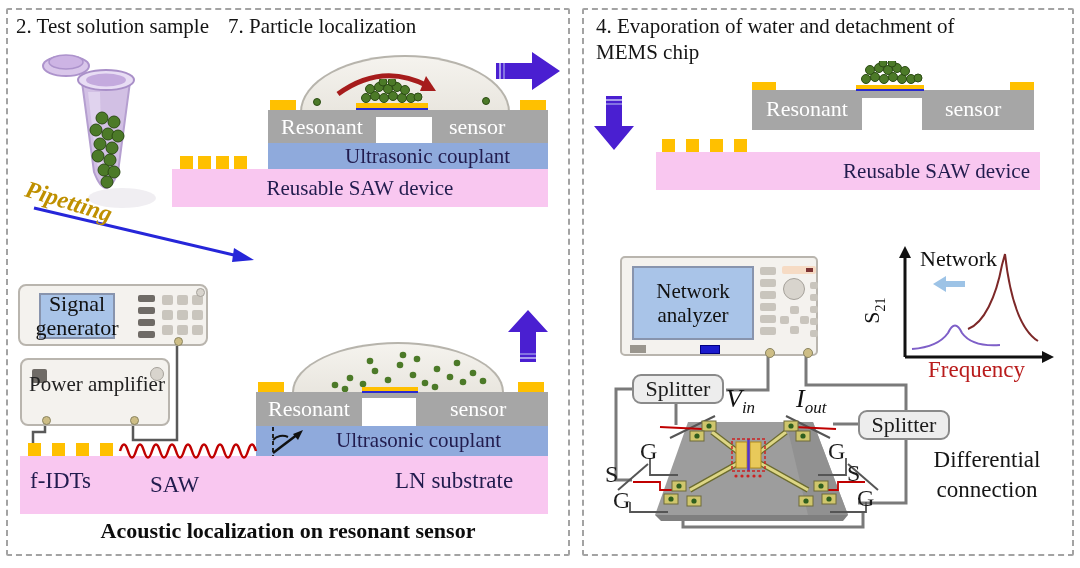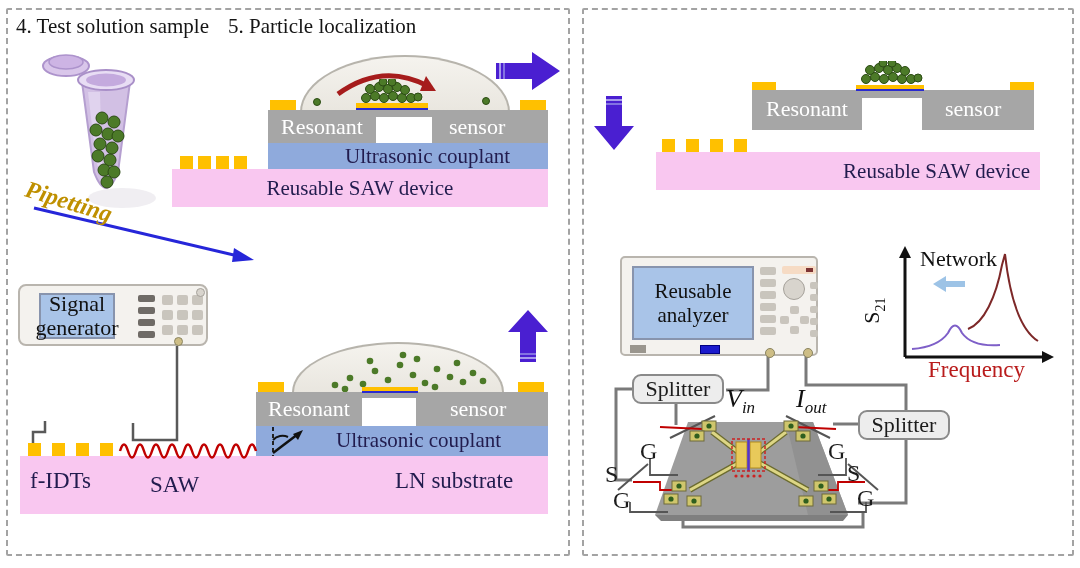--- a/index.html
+++ b/index.html
@@ -32,22 +32,22 @@
   svg{display:block}
 </style>
 </head>
 <body>
 
 <div id="canvas">
 
   
   <div class="panel" style="left:6px;top:8px;width:564px;height:548px"></div>
 
-  <div class="step-label" style="left:16px;top:14px;width:220px">4. Test solution sample</div>
-  <div class="step-label" style="left:228px;top:14px;width:230px">5. Particle localization</div>
+  <div class="step-label" style="left:16px;top:14px;width:220px">2. Test solution sample</div>
+  <div class="step-label" style="left:228px;top:14px;width:230px">7. Particle localization</div>
 
   
   <svg class="abs" style="left:30px;top:48px" width="130" height="168" viewBox="0 0 130 168">
     <ellipse cx="92" cy="150" rx="34" ry="10" fill="#e6e2ea" opacity="0.6"></ellipse>
     <ellipse cx="36" cy="18" rx="23" ry="10" fill="#d9c6ea" stroke="#ad93cc" stroke-width="2"></ellipse>
     <ellipse cx="36" cy="14" rx="17" ry="7" fill="#cdb4e4" stroke="#ad93cc" stroke-width="1.5"></ellipse>
     <path d="M52,26 L62,33 L70,22 Z" fill="#d9c6ea"></path>
     <path d="M52,34 L64,124 Q76,156 88,124 L100,34 Z" fill="#cbb6e0" opacity="0.85" stroke="#a98fc8" stroke-width="2"></path>
     <path d="M58,44 L66,112 Q70,128 72,116 L70,44 Z" fill="#e6dbf2" opacity="0.7"></path>
     <ellipse cx="76" cy="32" rx="28" ry="10" fill="#e8ddf4" stroke="#a98fc8" stroke-width="2"></ellipse>
@@ -159,20 +159,27 @@
     <div class="btn" style="left:157px;top:24px;width:11px;height:10px"></div>
     <div class="btn" style="left:172px;top:24px;width:11px;height:10px"></div>
     <div class="btn" style="left:142px;top:39px;width:11px;height:10px"></div>
     <div class="btn" style="left:157px;top:39px;width:11px;height:10px"></div>
     <div class="btn" style="left:172px;top:39px;width:11px;height:10px"></div>
     <div class="circ" style="left:176px;top:2px;width:9px;height:9px"></div>
     <div class="dot" style="left:154px;top:51px;width:9px;height:9px"></div>
   </div>
 
   
+  <div class="instrument" style="left:20px;top:358px;width:150px;height:68px">
+    <div class="btn-dark" style="left:10px;top:9px;width:15px;height:14px"></div>
+    <div class="circ" style="left:128px;top:7px;width:14px;height:14px"></div>
+    <div class="abs" style="left:0;top:12px;width:150px;text-align:center;font-size:21px;line-height:1.15;color:#222">Power amplifier</div>
+    <div class="dot" style="left:20px;top:56px;width:9px;height:9px"></div>
+    <div class="dot" style="left:108px;top:56px;width:9px;height:9px"></div>
+  </div>
 
   
   <div class="dome" style="left:292px;top:342px;width:212px;height:50px"></div>
   <svg class="abs" style="left:300px;top:348px" width="200" height="44" viewBox="0 0 200 44">
     <g fill="#4c7a28">
       <circle cx="35" cy="37" r="3.3"></circle>
         <circle cx="50" cy="30" r="3.3"></circle>
         <circle cx="63" cy="36" r="3.3"></circle>
       <circle cx="75" cy="23" r="3.3"></circle>
         <circle cx="88" cy="32" r="3.3"></circle>
@@ -214,24 +221,26 @@
   <div class="band-label" style="left:150px;top:472px;font-size:23px">SAW</div>
   <div class="band-label" style="left:395px;top:468px;font-size:23px">LN substrate</div>
   <div class="idt" style="left:28px;top:443px"></div>
   <div class="idt" style="left:52px;top:443px"></div>
   <div class="idt" style="left:76px;top:443px"></div>
   <div class="idt" style="left:100px;top:443px"></div>
   <svg class="abs" style="left:118px;top:437px" width="140" height="26" viewBox="0 0 140 26">
     <path d="M2,14 Q6,1 10,14 T18,14 T26,14 T34,14 T42,14 T50,14 T58,14 T66,14 T74,14 T82,14 T90,14 T98,14 T106,14 T114,14 T122,14 T130,14 T138,14" fill="none" stroke="#c00000" stroke-width="2.5"></path>
   </svg>
 
+  <div class="caption" style="left:6px;top:518px;width:564px">Acoustic localization on resonant sensor</div>
 
   
   <div class="panel" style="left:582px;top:8px;width:492px;height:548px"></div>
 
+  <div class="step-label" style="left:596px;top:14px;width:420px">4. Evaporation of water and detachment of MEMS chip</div>
 
   
   <svg class="abs" style="left:594px;top:96px" width="40" height="54" viewBox="0 0 40 54">
     <polygon points="12,0 28,0 28,30 40,30 20,54 0,30 12,30" fill="#4a1fd1"></polygon>
     <line x1="12" y1="4" x2="28" y2="4" stroke="#a79aec" stroke-width="2"></line>
     <line x1="12" y1="8" x2="28" y2="8" stroke="#8372e2" stroke-width="2"></line>
   </svg>
 
   
   <div class="pad" style="left:752px;top:82px;width:24px;height:8px"></div>
@@ -347,21 +356,21 @@
         <circle cx="231" cy="141" r="2.6"></circle>
           <circle cx="239" cy="154" r="2.6"></circle>
           <circle cx="216" cy="156" r="2.6"></circle>
       </g>
     </g>
   </svg>
 
   
   <div class="instrument" style="left:620px;top:256px;width:198px;height:100px;border-radius:5px">
     <div class="screen" style="left:10px;top:8px;width:122px;height:74px;font-size:21px;line-height:1.15">
-      <span>Reusable analyzer</span>
+      <span>Network analyzer</span>
     </div>
     <div class="btn" style="left:138px;top:9px;width:16px;height:8px"></div>
     <div class="btn" style="left:138px;top:21px;width:16px;height:8px"></div>
     <div class="btn" style="left:138px;top:33px;width:16px;height:8px"></div>
     <div class="btn" style="left:138px;top:45px;width:16px;height:8px"></div>
     <div class="btn" style="left:138px;top:57px;width:16px;height:8px"></div>
     <div class="btn" style="left:138px;top:69px;width:16px;height:8px"></div>
     <div class="abs" style="left:160px;top:8px;width:34px;height:8px;background:#f6dbc4;border-radius:2px"></div>
     <div class="abs" style="left:184px;top:10px;width:7px;height:4px;background:#7d3333"></div>
     <div class="circ" style="left:161px;top:20px;width:22px;height:22px"></div>
@@ -407,15 +416,16 @@
   <div class="mathlbl" style="left:796px;top:384px"><span>I</span><sub>out</sub></div>
 
   
   <div class="gsg" style="left:640px;top:438px">G</div>
   <div class="gsg" style="left:605px;top:461px">S</div>
   <div class="gsg" style="left:613px;top:487px">G</div>
   <div class="gsg" style="left:828px;top:438px">G</div>
   <div class="gsg" style="left:847px;top:460px">S</div>
   <div class="gsg" style="left:857px;top:485px">G</div>
 
+  <div class="abs" style="left:912px;top:445px;width:150px;text-align:center;font-size:23px;line-height:1.3;color:#151515">Differential connection</div>
 
 
 </div>
 
 </body></html>

